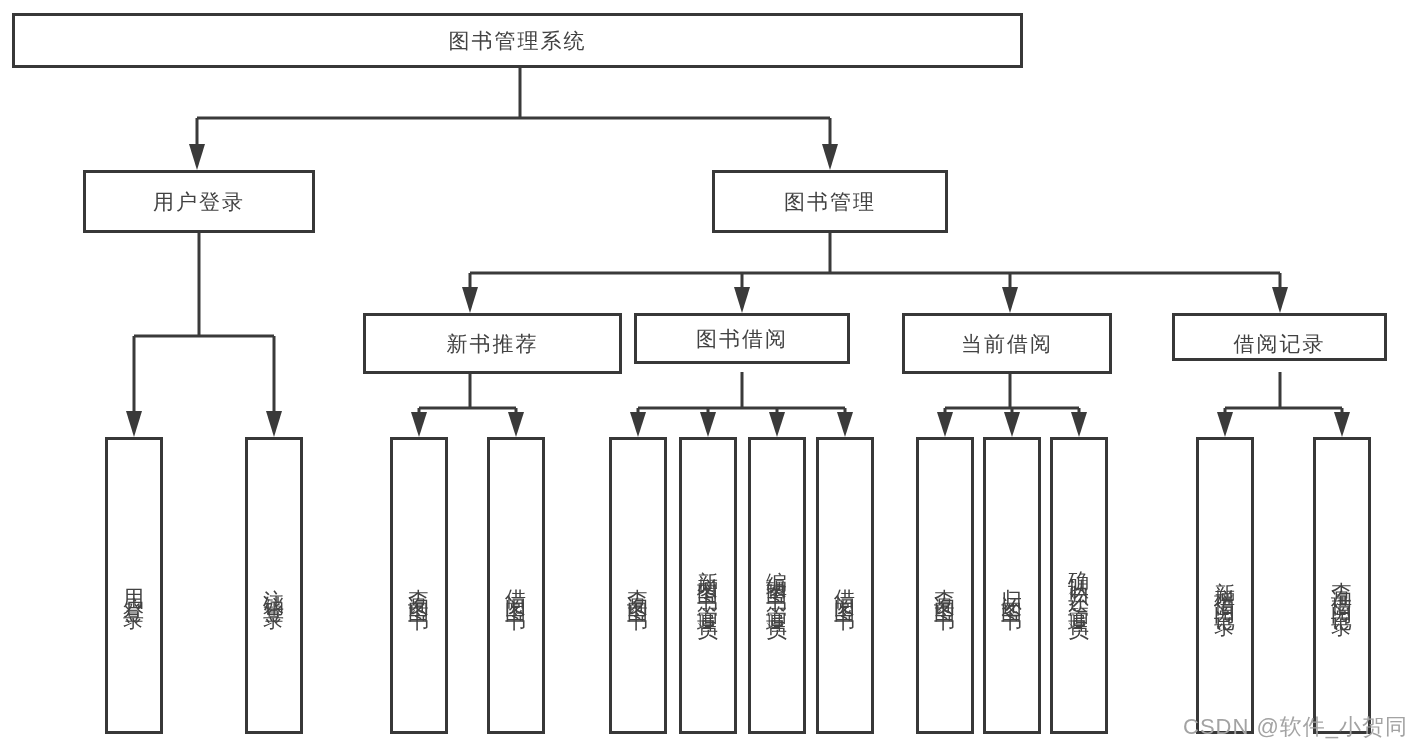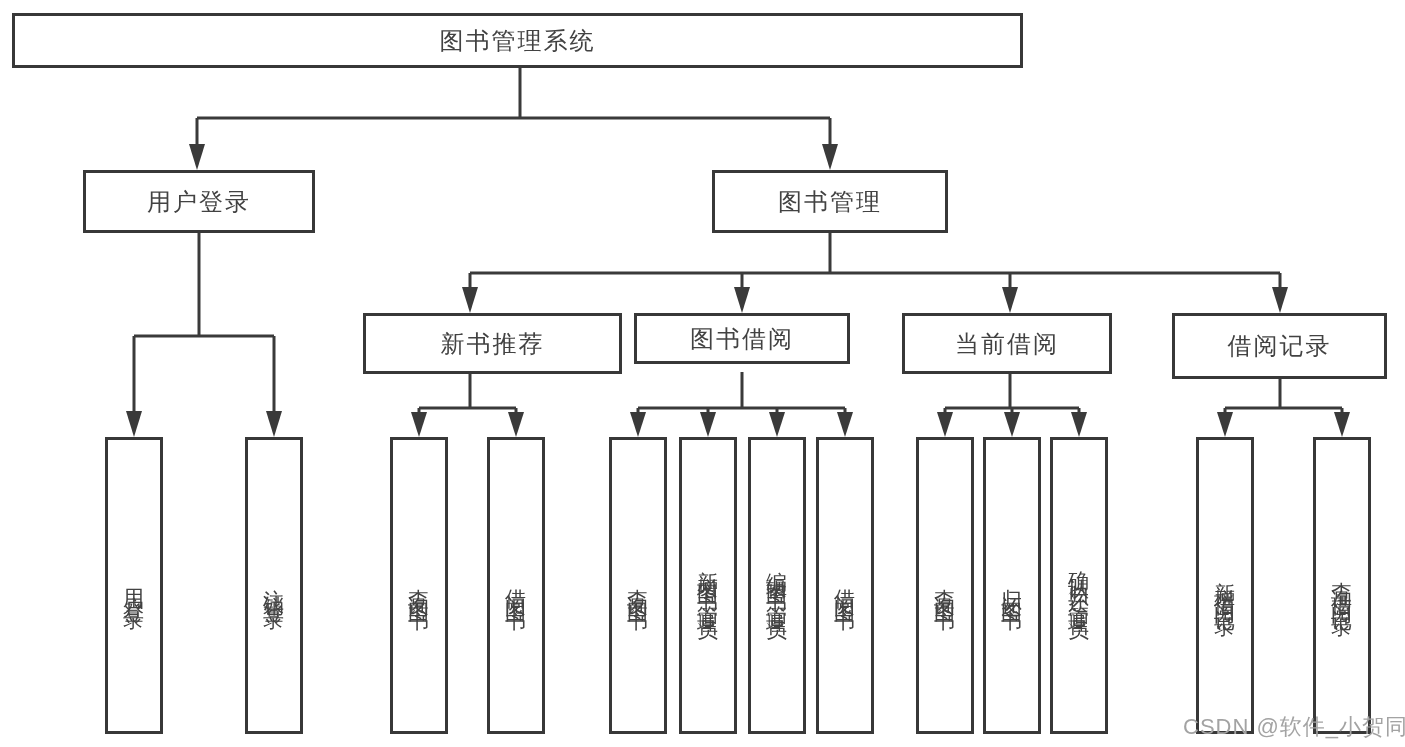--- a/index.html
+++ b/index.html
@@ -22,40 +22,40 @@
     box-sizing: border-box;
     background: #ffffff;
     border: 3px solid #383838;
     display: flex;
     align-items: center;
     justify-content: center;
     color: #424242;
     z-index: 2;
   }
   .h-node span {
-    font-size: 24px;
+    font-size: 21px;
     letter-spacing: 2px;
     white-space: nowrap;
   }
   .v-node span {
     writing-mode: vertical-rl;
     text-orientation: mixed;
     font-size: 21px;
     letter-spacing: 7px;
     line-height: 1;
     white-space: nowrap;
   }
   
   .n-root      { left: 12px;   top: 13px;  width: 1011px; height: 55px; }
   .n-login     { left: 83px;   top: 170px; width: 232px;  height: 63px; }
   .n-bookmgmt  { left: 712px;  top: 170px; width: 236px;  height: 63px; text-align: right; }
   .n-newbook   { left: 363px;  top: 313px; width: 259px;  height: 61px; }
   .n-bookborrow{ left: 634px;  top: 313px; width: 216px;  height: 51px; }
   .n-curborrow { left: 902px;  top: 313px; width: 210px;  height: 61px; }
-  .n-records   { left: 1172px; top: 313px; width: 215px;  height: 66px; }
+  .n-records   { left: 1172px; top: 313px; width: 215px;  height: 48px; align-items: flex-end; }
   .leaf { top: 437px; width: 58px; height: 297px; }
   .l1  { left: 105px; }
   .l2  { left: 245px; }
   .l3  { left: 390px; }
   .l4  { left: 487px; }
   .l5  { left: 609px; }
   .l6  { left: 679px; }
   .l7  { left: 748px; }
   .l8  { left: 816px; }
   .l9  { left: 916px; }

